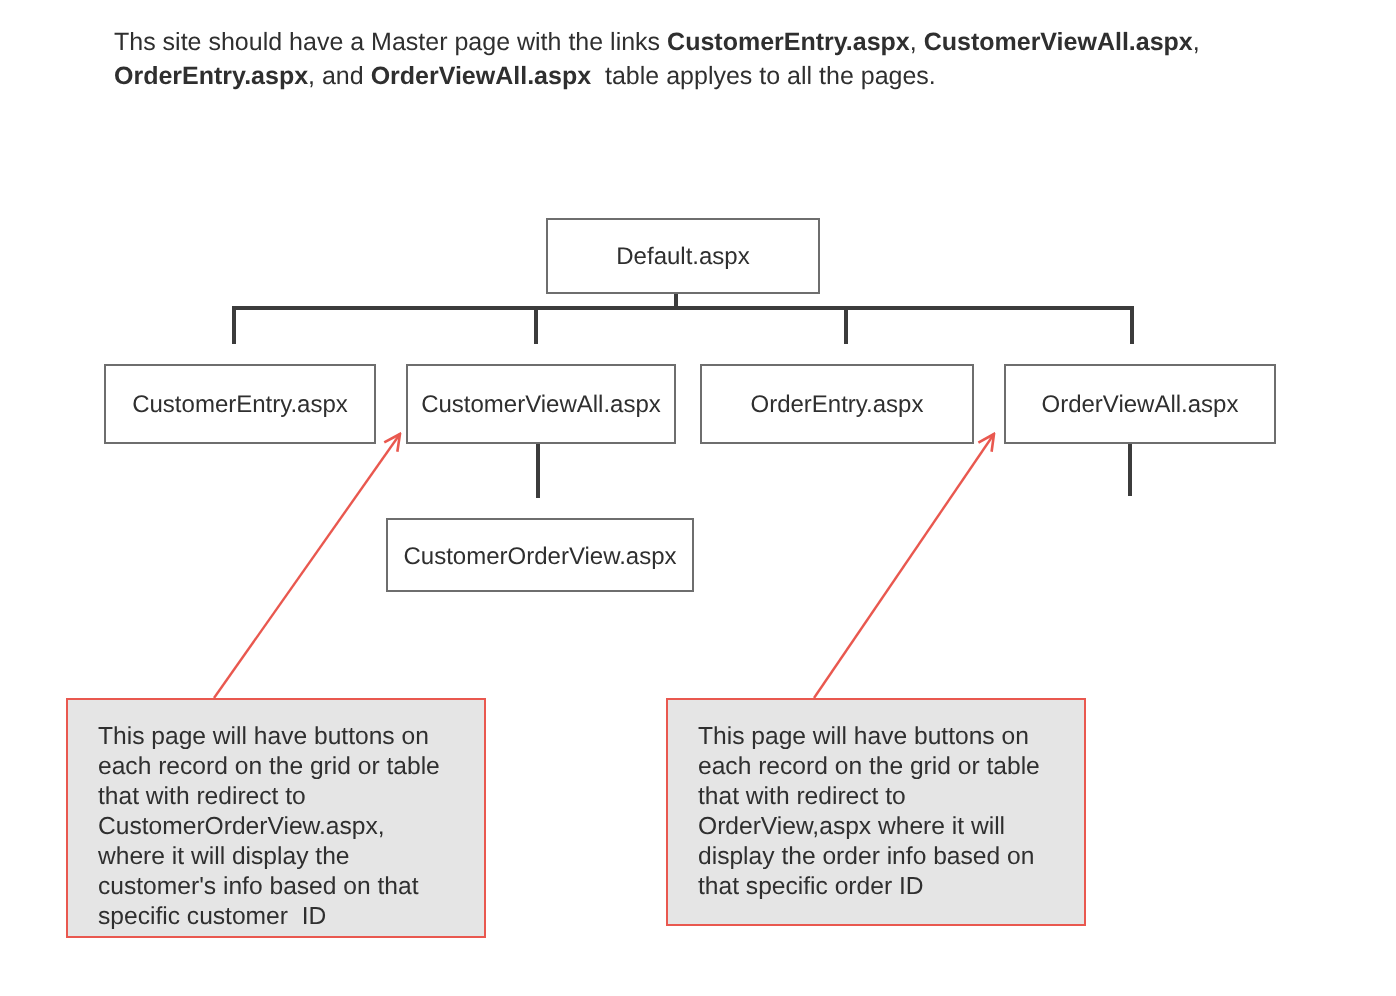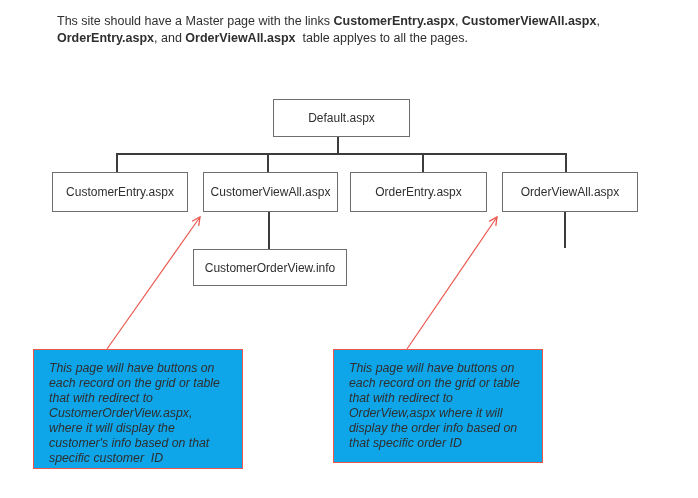--- a/index.html
+++ b/index.html
@@ -34,39 +34,39 @@
   .node {
     position: absolute;
     border: 1px solid var(--node-border, #6e6e6e);
     background: #fff;
     display: flex;
     align-items: center;
     justify-content: center;
     font-size: 12px;
     box-sizing: border-box;
     white-space: nowrap;
+    margin-top: 10px;
   }
   .n-default            { left: 273px; top: 99px;  width: 137px; height: 38px; }
   .n-customer-entry     { left: 52px;  top: 172px; width: 136px; height: 40px; }
   .n-customer-view-all  { left: 203px; top: 172px; width: 135px; height: 40px; }
   .n-order-entry        { left: 350px; top: 172px; width: 137px; height: 40px; }
   .n-order-view-all     { left: 502px; top: 172px; width: 136px; height: 40px; }
   .n-customer-order-view{ left: 193px; top: 249px; width: 154px; height: 37px; }
   .n-order-view         { left: 500px; top: 248px; width: 138px; height: 40px; }
 
   .note {
     position: absolute;
     border: 1px solid var(--accent, #e9584f);
-    background: #0ea5e9;
+    background: #e5e5e5;
     box-sizing: border-box;
     padding: 11px 6px 0 15px;
     font-size: 12.3px;
     line-height: 15px;
     white-space: pre-wrap;
-    font-style: italic;
   }
   .note-left  { left: 33px;  top: 349px; width: 210px; height: 120px; }
   .note-right { left: 333px; top: 349px; width: 210px; height: 114px; }
 </style>
 </head>
 <body>
 
 <div class="canvas" style="--accent: #e9584f; --connector: #3c3c3c; --node-border: #6e6e6e; --text: #2f2f2f; --bg: #ffffff;">
 
   <p class="intro">
@@ -103,21 +103,21 @@
   <div class="node n-customer-view-all">
     <span>CustomerViewAll.aspx</span>
   </div>
   <div class="node n-order-entry">
     <span>OrderEntry.aspx</span>
   </div>
   <div class="node n-order-view-all">
     <span>OrderViewAll.aspx</span>
   </div>
   <div class="node n-customer-order-view">
-    <span>CustomerOrderView.info</span>
+    <span>CustomerOrderView.aspx</span>
   </div>
 
   <div class="note note-left">This page will have buttons on
 each record on the grid or table
 that with redirect to
 CustomerOrderView.aspx,
 where it will display the
 customer's info based on that
 specific customer  ID</div>
   <div class="note note-right">This page will have buttons on

